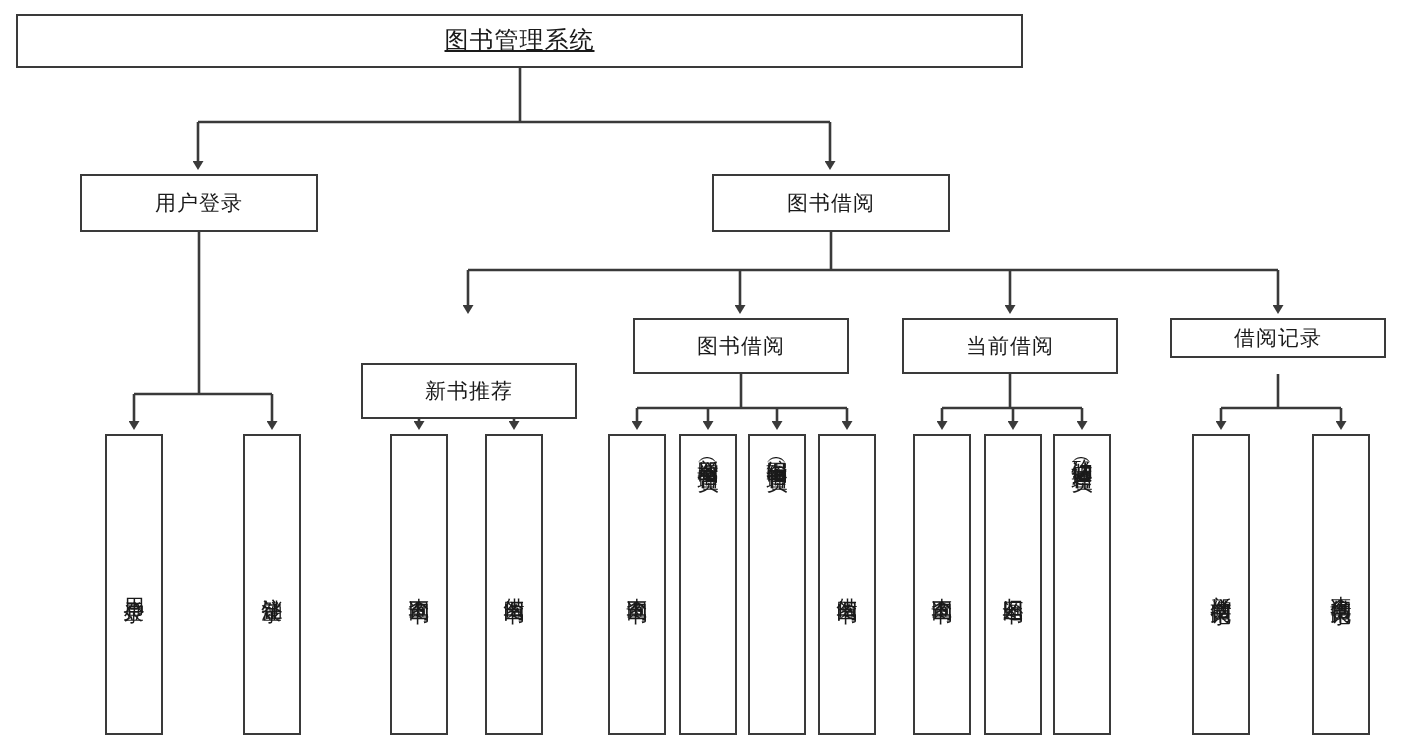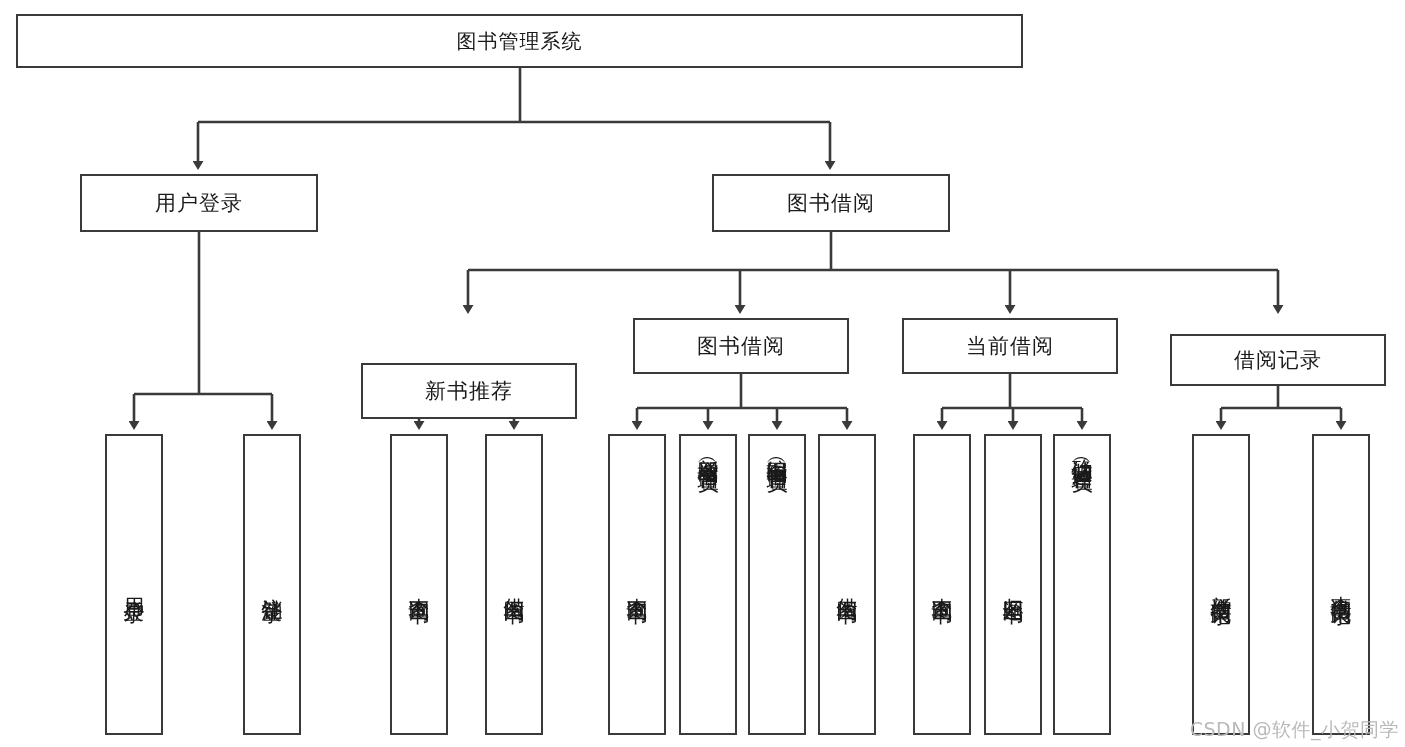--- a/index.html
+++ b/index.html
@@ -19,21 +19,21 @@
     color:#1a1a1a;
     display:flex;
     align-items:center;
     justify-content:center;
     line-height:1.05;
   }
   .node.h{ 
     font-size:21px;
     letter-spacing:1px;
   }
-  .node.root{font-size:20px;}
+  .node.root{font-size:24px;text-decoration:underline;}
   .node.v{ 
     font-size:21px;
     writing-mode:vertical-rl;
     text-orientation:upright;
     letter-spacing:2px;
     padding:6px 0;
     align-items:center;
     justify-content:center;
     white-space:nowrap;
   }
@@ -128,21 +128,21 @@
 
   <div class="node h" style="left:361px;top:318px;width:216px;height:56px;margin-top:45px;">
     <span>新书推荐</span>
   </div>
   <div class="node h" style="left:902px;top:318px;width:216px;height:56px;">
     <span>当前借阅</span>
   </div>
   <div class="node h" style="left:633px;top:318px;width:216px;height:56px;">
     <span>图书借阅</span>
   </div>
-  <div class="node h" style="left:1170px;top:318px;width:216px;height:52px;margin-top:16px;">
+  <div class="node h" style="left:1170px;top:318px;width:216px;height:40px;">
     <span>借阅记录</span>
   </div>
 
   <div class="node v" style="left:390px;top:434px;width:58px;height:301px;">
     <span>查询图书</span>
   </div>
   <div class="node v" style="left:485px;top:434px;width:58px;height:301px;">
     <span>借阅图书</span>
   </div>
 
@@ -169,15 +169,14 @@
     <span>确认归还（管理员）</span>
   </div>
 
   <div class="node v" style="left:1192px;top:434px;width:58px;height:301px;">
     <span>新增借阅记录</span>
   </div>
   <div class="node v" style="left:1312px;top:434px;width:58px;height:301px;">
     <span>查询借阅记录</span>
   </div>
 
-  <div class="watermark">CSDN @软件_小贺同学</div>
 
 </div>
 
 </body></html>

